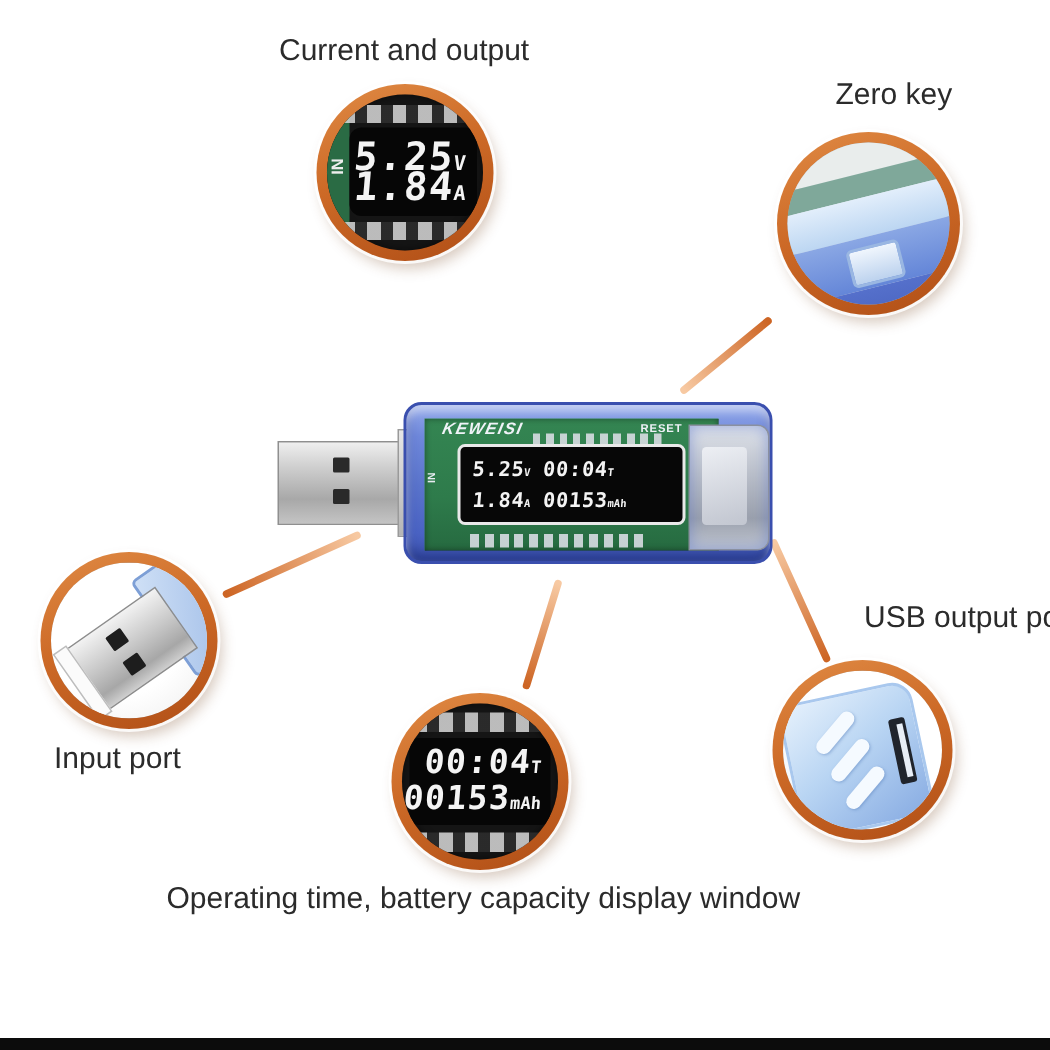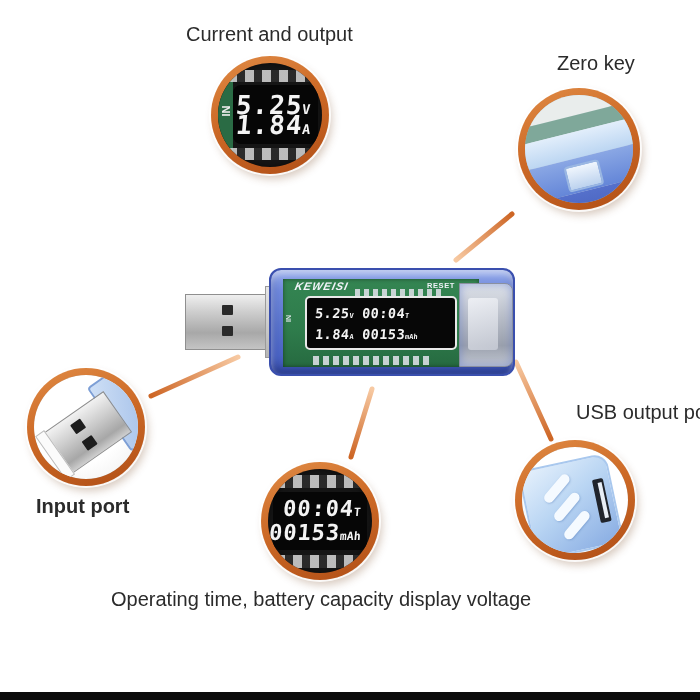--- a/index.html
+++ b/index.html
@@ -126,22 +126,22 @@
   </defs>
   <line x1="512" y1="214" x2="456" y2="260" stroke="url(#g-zero)" stroke-width="5" stroke-linecap="round"></line>
   <line x1="151" y1="396" x2="238" y2="357" stroke="url(#g-input)" stroke-width="5" stroke-linecap="round"></line>
   <line x1="351" y1="457" x2="372" y2="389" stroke="url(#g-time)" stroke-width="5" stroke-linecap="round"></line>
   <line x1="551" y1="439" x2="516" y2="362" stroke="url(#g-usb)" stroke-width="5" stroke-linecap="round"></line>
 </svg>
 
 <div class="label" style="left:186px;top:23px;">Current and output</div>
 <div class="label" style="left:557px;top:52px;">Zero key</div>
 <div class="label" style="left:576px;top:401px;">USB output port</div>
-<div class="label" style="left:36px;top:495px;font-weight:bold;">Input port</div>
-<div class="label" style="left:111px;top:588px;">Operating time, battery capacity display voltage</div>
+<div class="label" style="left:36px;top:495px;">Input port</div>
+<div class="label" style="left:111px;top:588px;">Operating time, battery capacity display window</div>
 
 <div class="callout" style="left:211px;top:56px;width:118px;height:118px;">
   <div class="inner dark-zoom">
     <div class="cv-green"></div>
     <span class="rot-in">IN</span>
     <div class="padstrip" style="top:7%;"></div>
     <div class="padstrip" style="bottom:7%;"></div>
     <div class="cv-screen">
       <div class="cv-line" style="top:12%;"><span class="seg" style="font-size:26px;"><span>5.25</span><span class="unit">V</span></span></div>
       <div class="cv-line" style="bottom:10%;"><span class="seg" style="font-size:26px;"><span>1.84</span><span class="unit">A</span></span></div>

